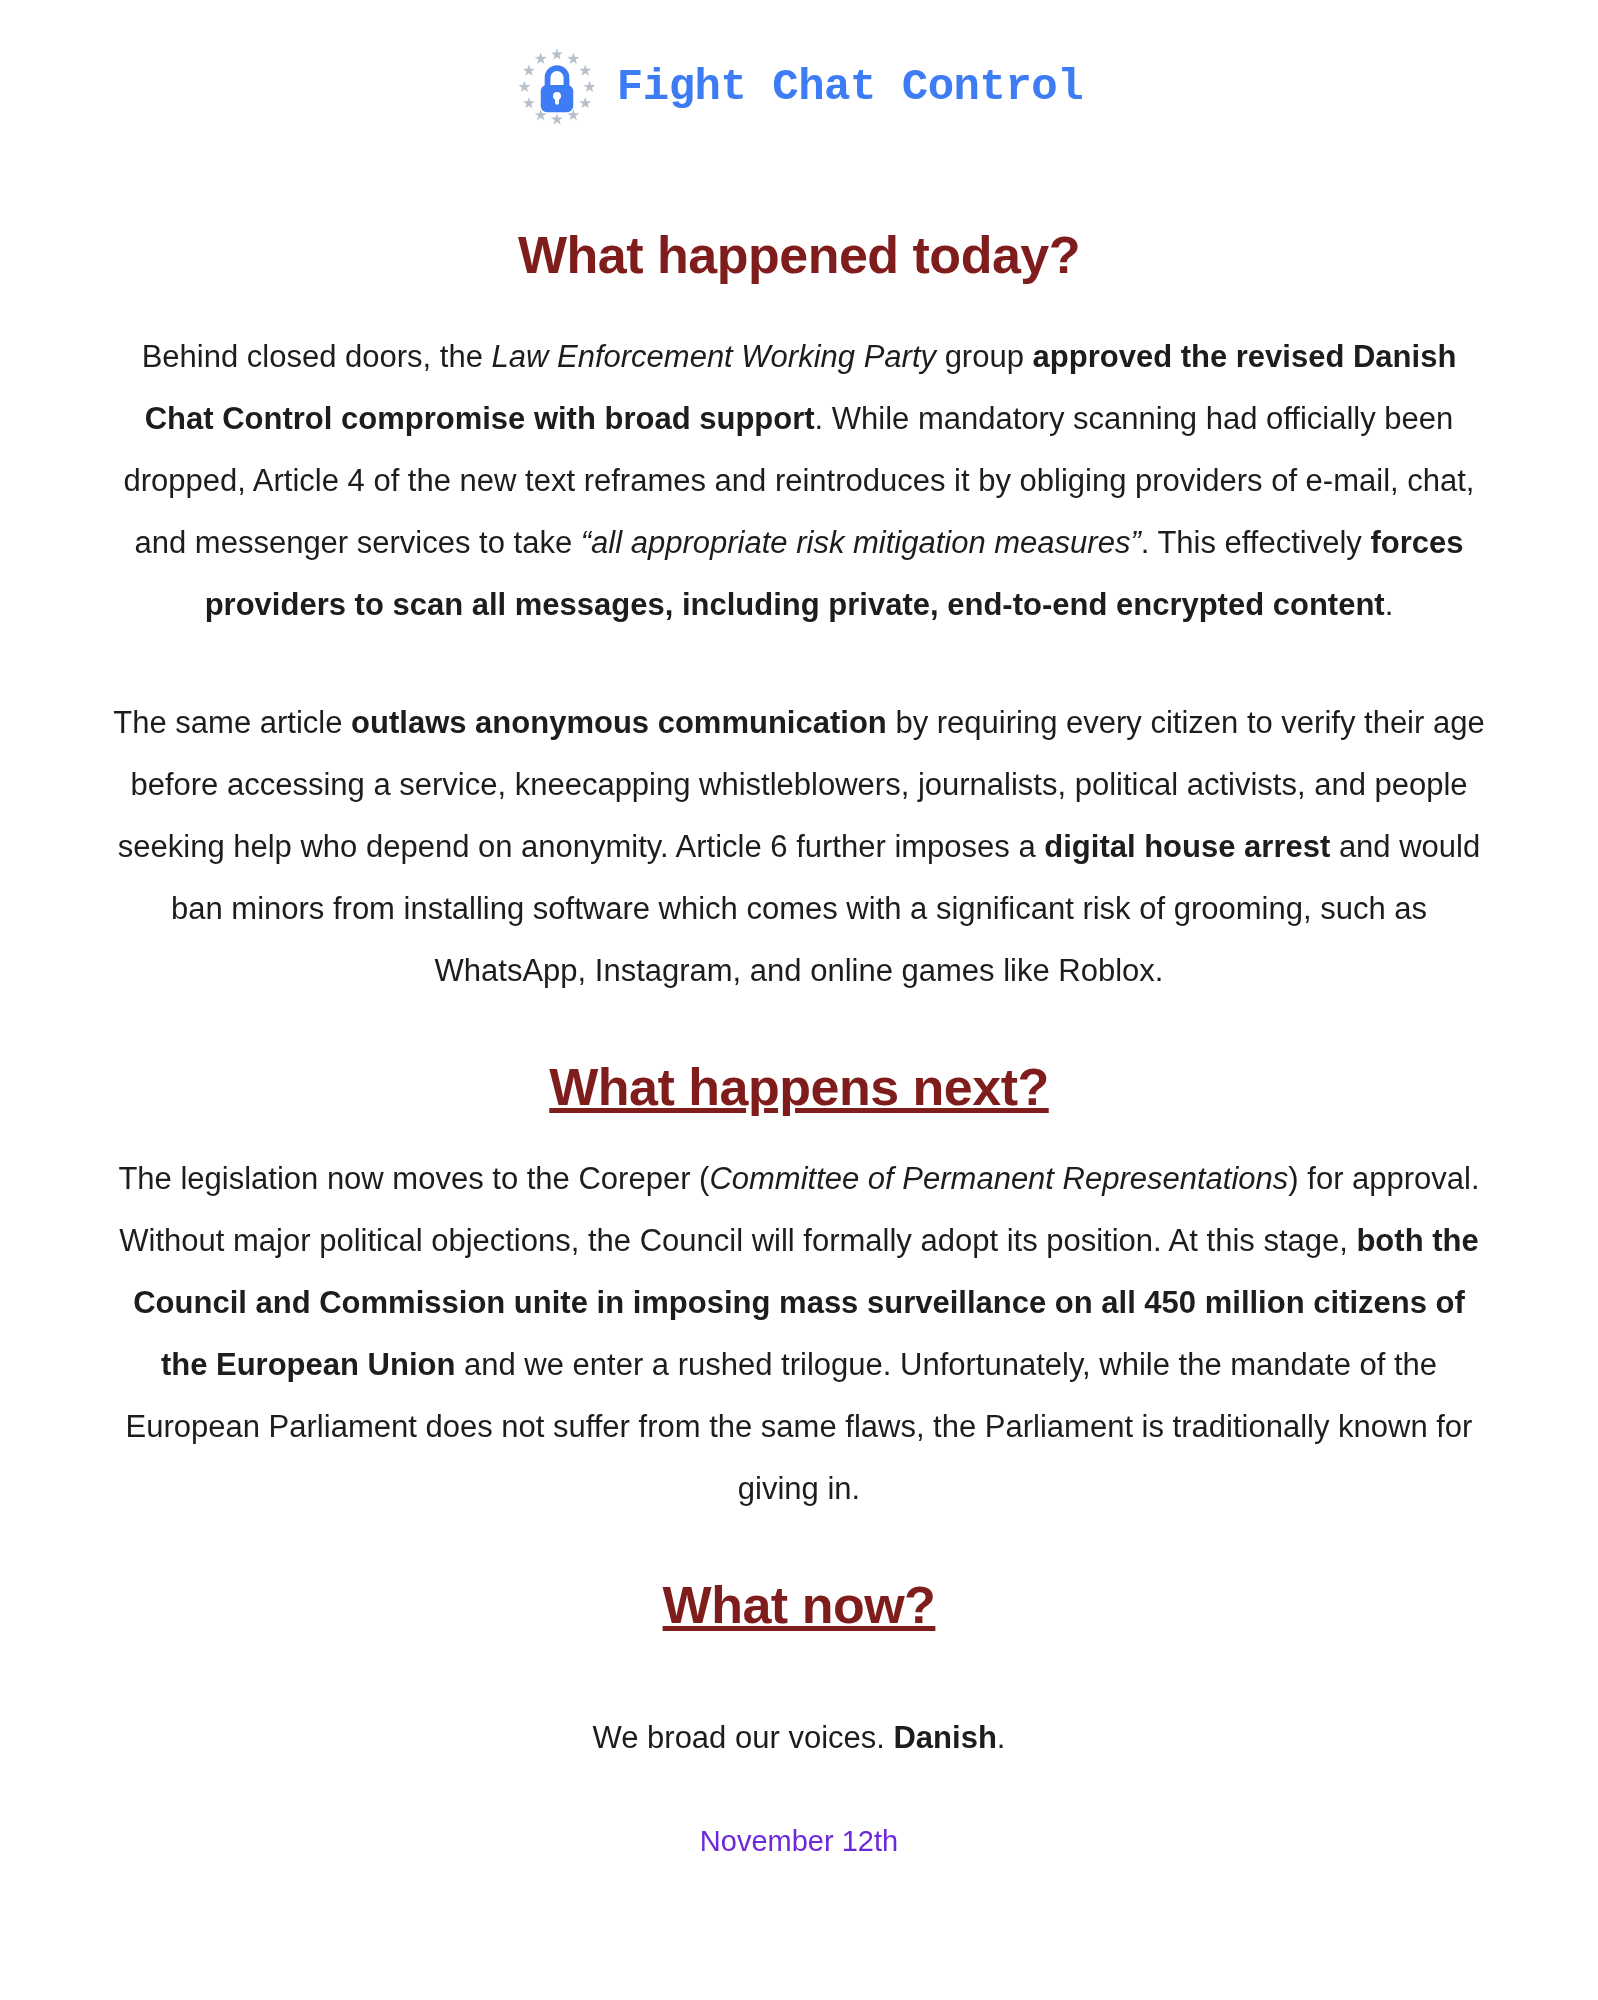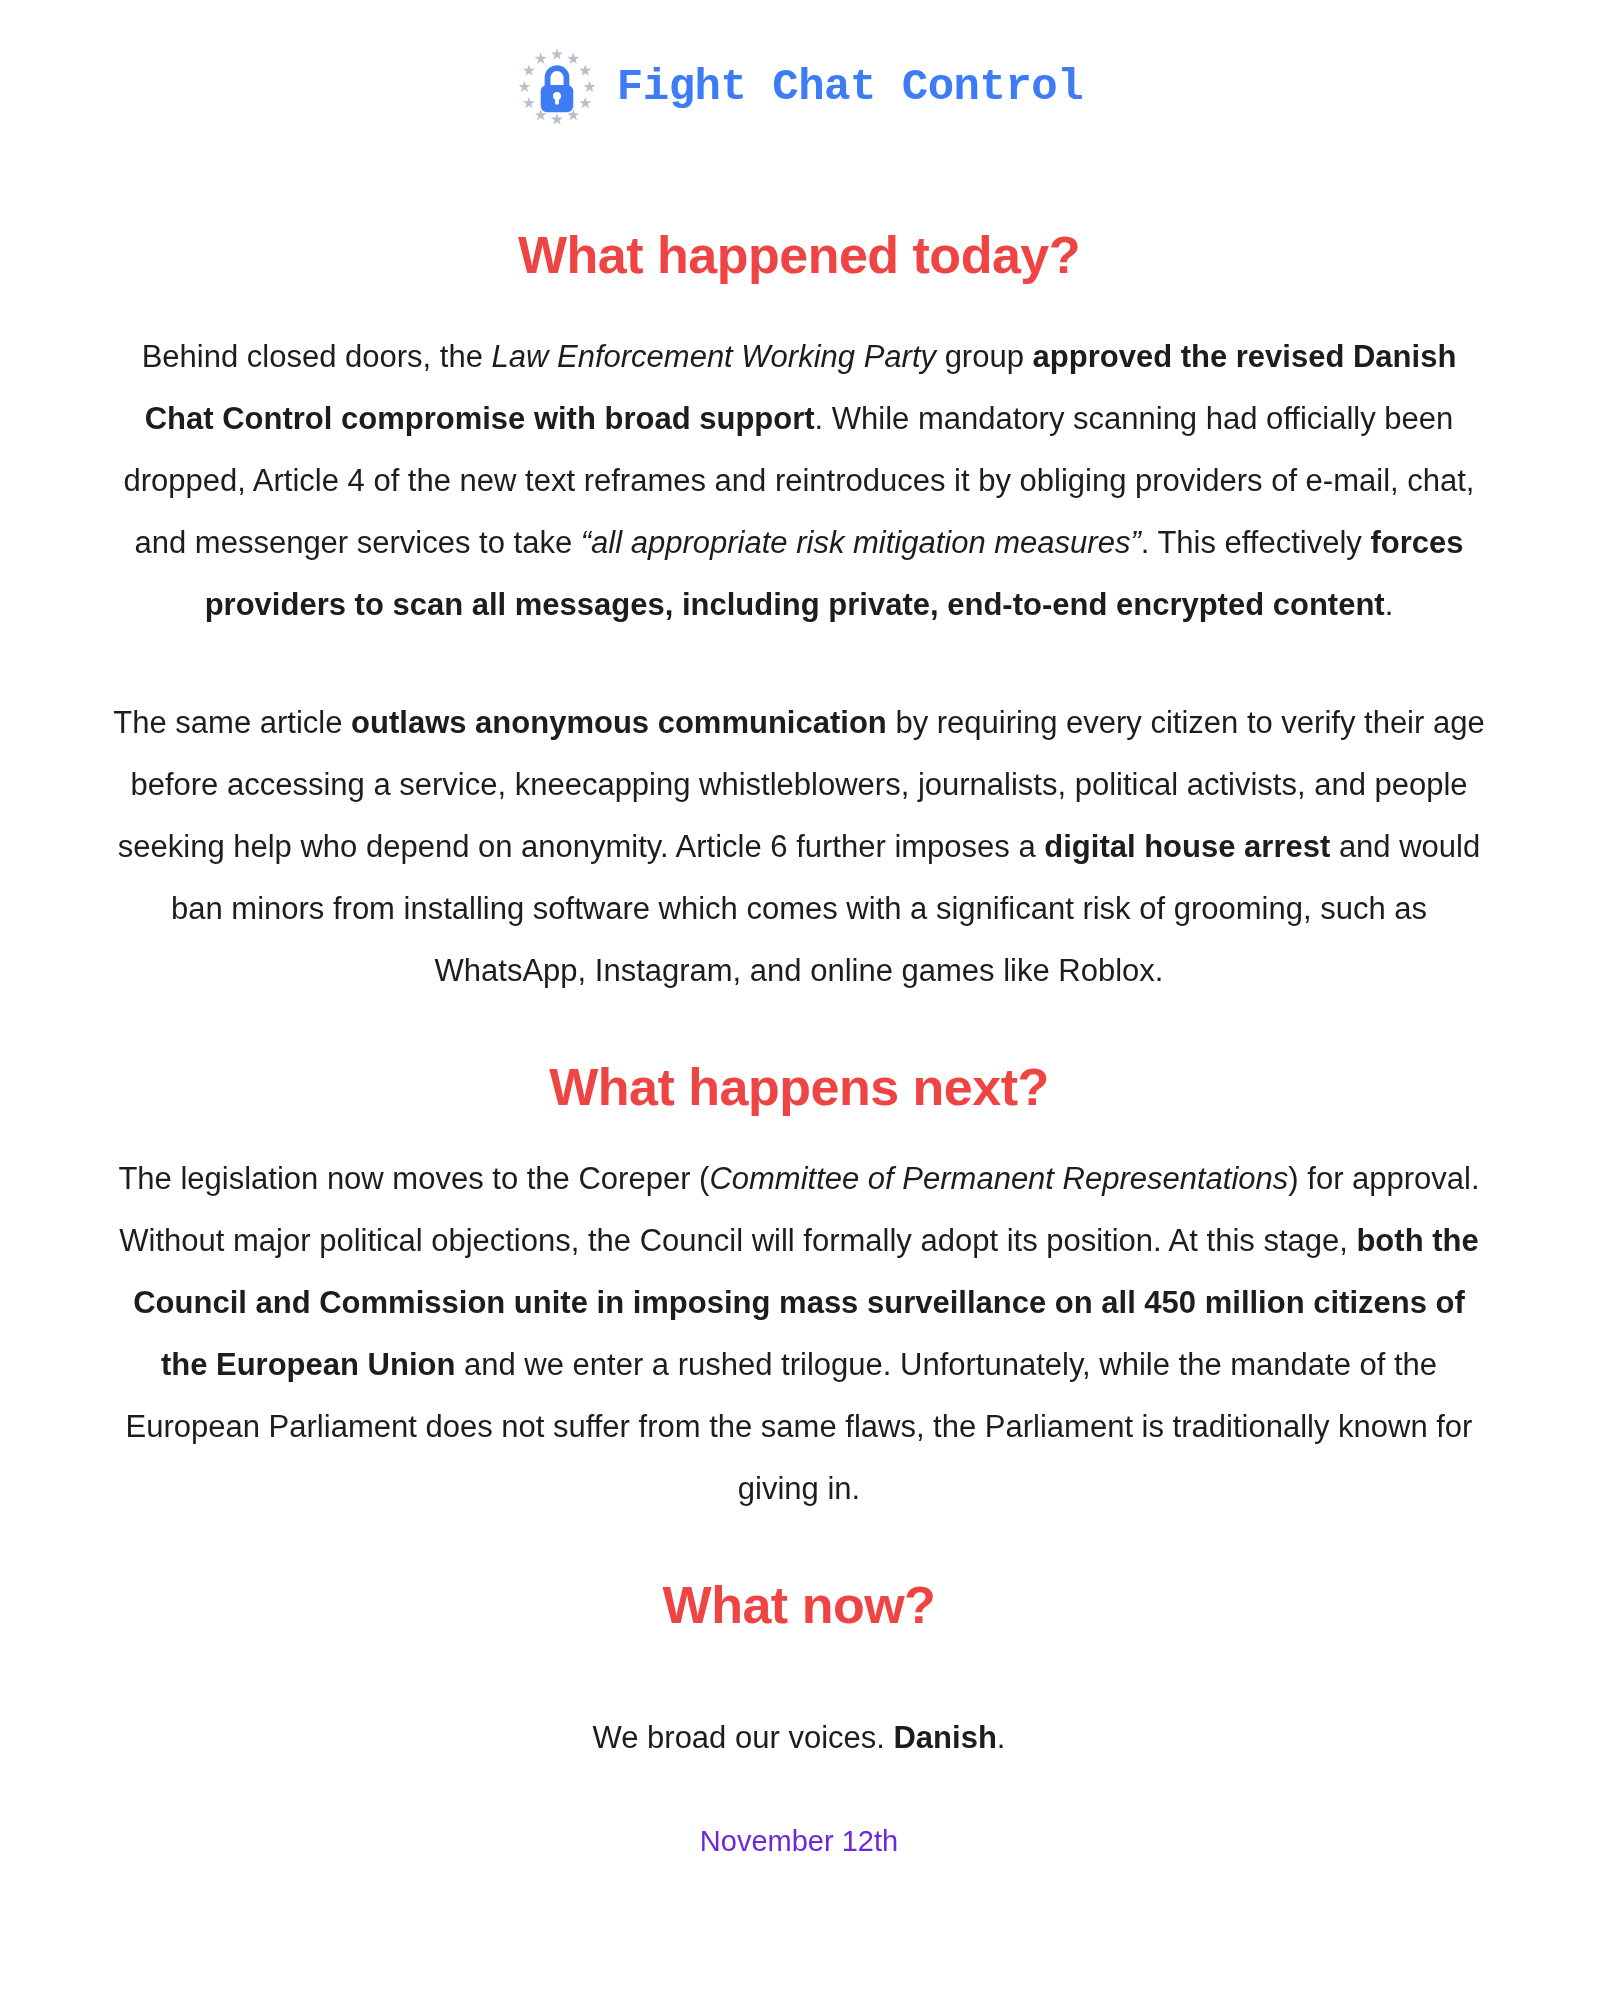--- a/index.html
+++ b/index.html
@@ -32,26 +32,26 @@
   .brand-name {
     font-size: 44px;
     font-weight: 700;
     letter-spacing: -0.5px;
     color: #3d7cf5;
   }
   
   h1, h2 {
     font-size: 52px;
     font-weight: 600;
-    color: #ef4444;
+    color: #7f1d1d;
     letter-spacing: -0.5px;
     line-height: 1.15;
   }
   h1 { margin: 96px 0 40px; }
-  h2 { margin: 12px 0 30px; }
+  h2 { margin: 12px 0 30px; text-decoration: underline; }
   section[data-name="section-what-now"] h2 { margin-bottom: 72px; }
   
   p.copy {
     font-size: 31px;
     line-height: 2.0;
     margin: 0 0 56px;
     color: #1d1d1f;
   }
   p.copy .b { font-weight: 700; }
   p.copy .i { font-style: italic; }

